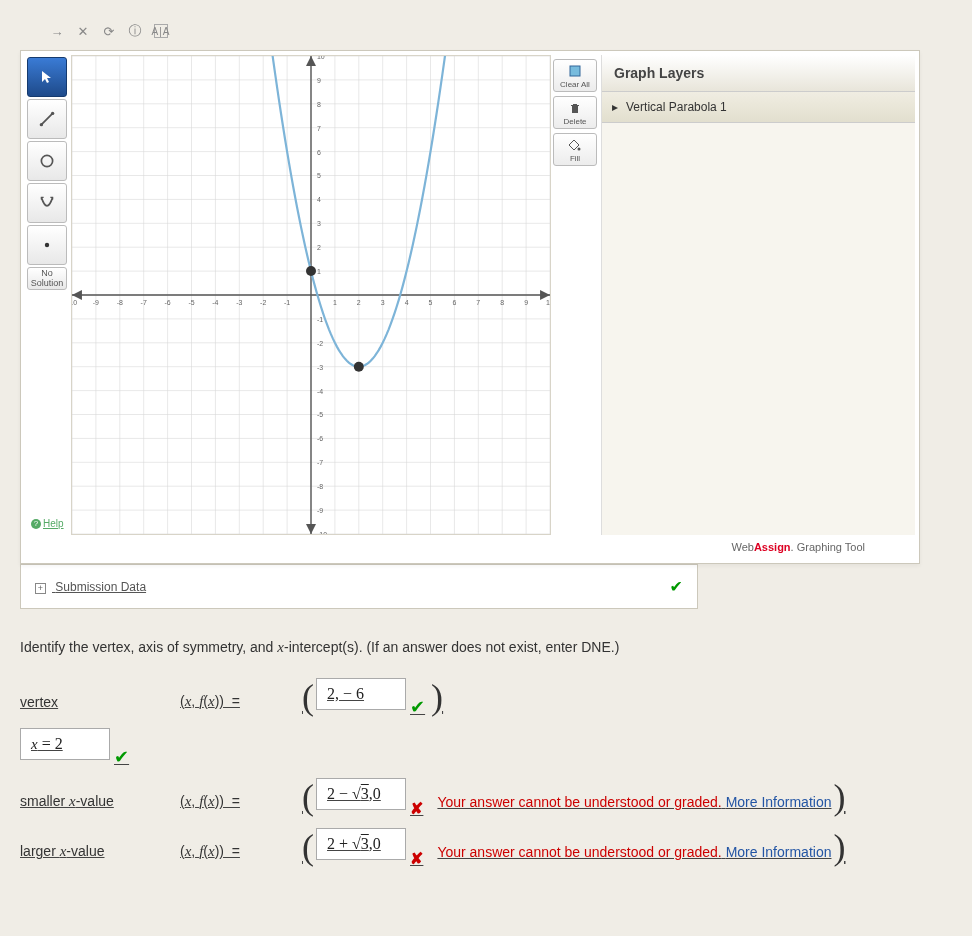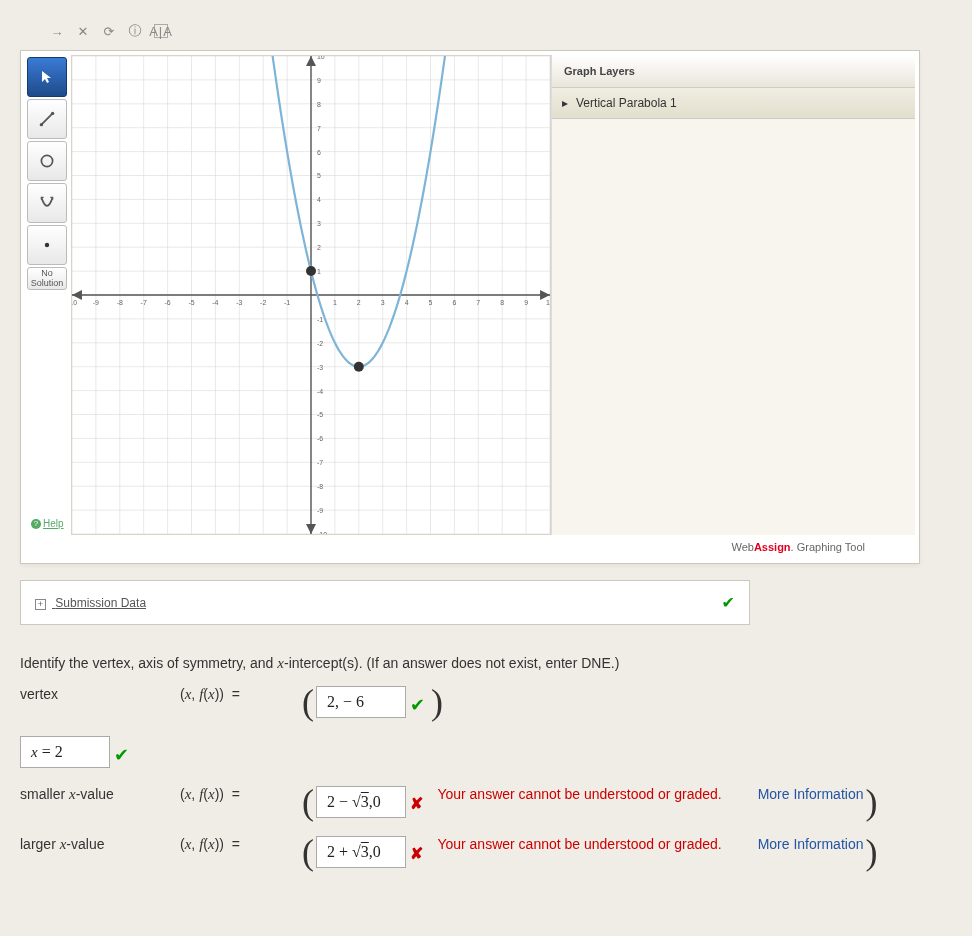--- a/index.html
+++ b/index.html
@@ -75,90 +75,91 @@
     flex:1;
     background:#f7f5ee;
     border-left:1px solid #ddd;
   }
   .layers-header {
     background: linear-gradient(#fff,#e8e5da);
     border-bottom:1px solid #ccc;
     padding: 10px 12px;
     font-weight: bold;
     color:#444;
-    font-size:11px;
+    font-size:14px;
   }
   .layer-item {
     background: linear-gradient(#f0ede2,#e2dfce);
     border-bottom:1px solid #ccc;
     padding: 8px 10px;
     font-size:12px;
     color:#333;
     display:flex; align-items:center; gap:8px;
     cursor:pointer;
   }
   .graph-footer {
     text-align:right;
     padding: 6px 50px 2px 0;
     font-size:11px;
     color:#666;
   }
   .graph-footer b.assign { color:#d02; }
   .submission {
-    margin-top: 16px;
+    margin-top: 0;
     background:#fff;
     border:1px solid #ccc8bb;
     padding: 12px 14px;
-    width:730px;
+    width:678px;
     display:flex; justify-content:space-between; align-items:center;
   }
   .submission a { color:#555; text-decoration: underline; font-size:12px;}
   .plus-box { display:inline-block; width:11px;height:11px;border:1px solid #888;font-size:9px;line-height:9px;text-align:center;margin-right:6px;color:#666;}
   .check-green { color:#090; font-size:16px; }
   .question {
     margin-top: 30px;
     font-size: 14px;
     color:#444;
     width: 930px;
   }
   .question .instr { margin-bottom: 14px; color:#333;}
   .ans-row {
-    display:flex; align-items:flex-start;
+    display:flex; align-items:flex-end;
     margin: 10px 0;
     min-height: 40px;
+    text-decoration: underline;
   }
   .ans-label { width: 160px; color:#333;}
   .ans-eq { width: 120px; color:#333;}
   .ans-box {
     border:1px solid #aaa;
     background:#fff;
     padding: 6px 10px;
     font-size: 16px;
     font-family: "Times New Roman", serif;
     color:#222;
     display:inline-block;
     min-width: 90px;
   }
   .paren { font-size: 36px; font-family:"Times New Roman",serif; color:#333; padding:0 2px; line-height:0.8; position:relative; top:2px;}
   .mark-check { color:#090; font-size:18px; margin:0 4px; position:relative; top:8px;}
   .mark-x { color:#c00; font-size:16px; font-weight:bold; margin:0 4px; position:relative; top:8px;}
   .feedback-err { color:#c00; font-size:14px; margin-left:10px;}
-  .feedback-link { color:#2355a4; cursor:pointer;margin-left:32px;}
+  .feedback-link { color:#2355a4; cursor:pointer;}
   .sqrt { font-family:"Times New Roman",serif; }
   .italic-x { font-style: italic; font-family:"Times New Roman",serif; font-size:15px;}
 </style>
 </head>
 <body>
 
 <div class="browser-bar">
   <span class="bb-icon">→</span>
   <span class="bb-icon">✕</span>
   <span class="bb-icon">⟳</span>
   <span class="bb-icon">ⓘ</span>
-  <span class="bb-icon" style="border:1px solid #aaa;padding:0 2px;font-size:13px;letter-spacing:1px;">A|A</span>
+  <span class="bb-icon" style="border:1px solid #aaa;padding:0 2px;font-size:10px;letter-spacing:1px;">A|A</span>
 </div>
 
 <div class="graphing-container">
   <div class="tool-area">
 
     <div class="toolbar">
       <div class="tool-btn active">
         <svg viewBox="0 0 16 16" width="16" height="16">
             <path d="M3 2 L3 13 L6 10 L8 14 L10 13 L8 9 L12 9 Z" fill="#fff"></path>
           </svg>
@@ -286,20 +287,42 @@
           <text x="246" y="75" font-size="7" fill="#666">7</text>
           <text x="246" y="51" font-size="7" fill="#666">8</text>
           <text x="246" y="27" font-size="7" fill="#666">9</text>
           <text x="246" y="3" font-size="7" fill="#666">10</text>
           <path d="M0 -3144 L2 -3096.1666666666665 L4 -3048.666666666667 L6 -3001.5 L8 -2954.666666666666 L10 -2908.166666666667 L12 -2862 L14 -2816.1666666666665 L16 -2770.666666666667 L18 -2725.5 L20 -2680.666666666666 L22 -2636.1666666666665 L24 -2592 L26 -2548.1666666666665 L28 -2504.6666666666674 L30 -2461.5 L32 -2418.6666666666665 L34 -2376.166666666667 L36 -2334 L38 -2292.166666666666 L40 -2250.666666666667 L42 -2209.5 L44 -2168.6666666666665 L46 -2128.166666666667 L48 -2088 L50 -2048.1666666666665 L52 -2008.666666666666 L54 -1969.5 L56 -1930.666666666666 L58 -1892.1666666666665 L60 -1854 L62 -1816.1666666666665 L64 -1778.666666666667 L66 -1741.5 L68 -1704.666666666667 L70 -1668.166666666666 L72 -1632 L74 -1596.1666666666665 L76 -1560.6666666666667 L78 -1525.4999999999998 L80 -1490.666666666667 L82 -1456.1666666666658 L84 -1422 L86 -1388.1666666666665 L88 -1354.666666666667 L90 -1321.5 L92 -1288.6666666666663 L94 -1256.1666666666667 L96 -1224 L98 -1192.1666666666667 L100 -1160.6666666666667 L102 -1129.5 L104 -1098.6666666666665 L106 -1068.166666666667 L108 -1038 L110 -1008.1666666666667 L112 -978.6666666666665 L114 -949.5 L116 -920.6666666666667 L118 -892.1666666666667 L120 -864 L122 -836.1666666666665 L124 -808.6666666666667 L126 -781.5 L128 -754.6666666666667 L130 -728.1666666666667 L132 -702 L134 -676.1666666666663 L136 -650.666666666667 L138 -625.5 L140 -600.6666666666665 L142 -576.1666666666667 L144 -552 L146 -528.1666666666669 L148 -504.6666666666665 L150 -481.4999999999999 L152 -458.66666666666674 L154 -436.1666666666665 L156 -414 L158 -392.16666666666686 L160 -370.66666666666686 L162 -349.5 L164 -328.66666666666663 L166 -308.16666666666686 L168 -288 L170 -268.1666666666665 L172 -248.66666666666652 L174 -229.5 L176 -210.66666666666674 L178 -192.16666666666663 L180 -174 L182 -156.16666666666663 L184 -138.66666666666663 L186 -121.5 L188 -104.66666666666674 L190 -88.16666666666674 L192 -72 L194 -56.166666666666515 L196 -40.666666666666856 L198 -25.500000000000057 L200 -10.666666666666515 L202 3.8333333333332575 L204 18 L206 31.833333333333087 L208 45.333333333333485 L210 58.5 L212 71.33333333333314 L214 83.83333333333354 L216 96 L218 107.83333333333343 L220 119.33333333333326 L222 130.5 L224 141.33333333333343 L226 151.83333333333326 L228 162 L230 171.83333333333337 L232 181.33333333333326 L234 190.5 L236 199.3333333333332 L238 207.83333333333343 L240 216 L242 223.8333333333332 L244 231.33333333333326 L246 238.49999999999997 L248 245.3333333333334 L250 251.83333333333343 L252 258 L254 263.83333333333337 L256 269.3333333333333 L258 274.5 L260 279.33333333333326 L262 283.8333333333333 L264 288 L266 291.83333333333337 L268 295.33333333333337 L270 298.5 L272 301.33333333333326 L274 303.8333333333333 L276 306 L278 307.83333333333337 L280 309.33333333333337 L282 310.5 L284 311.33333333333337 L286 311.8333333333333 L288 312 L290 311.8333333333333 L292 311.33333333333337 L294 310.5 L296 309.3333333333333 L298 307.8333333333333 L300 306 L302 303.83333333333337 L304 301.33333333333337 L306 298.5 L308 295.33333333333326 L310 291.83333333333326 L312 288 L314 283.8333333333333 L316 279.33333333333337 L318 274.5 L320 269.33333333333337 L322 263.83333333333337 L324 258 L326 251.8333333333333 L328 245.33333333333323 L330 238.49999999999997 L332 231.33333333333343 L334 223.83333333333337 L336 216 L338 207.83333333333326 L340 199.3333333333332 L342 190.5 L344 181.33333333333326 L346 171.83333333333337 L348 162 L350 151.83333333333348 L352 141.33333333333343 L354 130.5 L356 119.33333333333326 L358 107.83333333333314 L360 96 L362 83.83333333333354 L364 71.33333333333348 L366 58.5 L368 45.33333333333326 L370 31.833333333333087 L372 18 L374 3.8333333333332575 L376 -10.666666666666515 L378 -25.500000000000057 L380 -40.6666666666664 L382 -56.166666666666515 L384 -72 L386 -88.16666666666708 L388 -104.66666666666697 L390 -121.5 L392 -138.6666666666664 L394 -156.1666666666663 L396 -174 L398 -192.1666666666672 L400 -210.66666666666697 L402 -229.5 L404 -248.6666666666664 L406 -268.16666666666697 L408 -288 L410 -308.1666666666663 L412 -328.6666666666662 L414 -349.5 L416 -370.6666666666673 L418 -392.16666666666686 L420 -414 L422 -436.1666666666664 L424 -458.66666666666606 L426 -481.4999999999999 L428 -504.6666666666673 L430 -528.1666666666671 L432 -552 L434 -576.1666666666663 L436 -600.666666666667 L438 -625.5 L440 -650.6666666666663 L442 -676.1666666666658 L444 -702 L446 -728.1666666666674 L448 -754.666666666667 L450 -781.5 L452 -808.6666666666663 L454 -836.1666666666658 L456 -864 L458 -892.1666666666674 L460 -920.6666666666672 L462 -949.5 L464 -978.6666666666661 L466 -1008.166666666667 L468 -1038 L470 -1068.1666666666663 L472 -1098.6666666666658 L474 -1129.5 L476 -1160.6666666666674 L478 -1192.166666666667 L480 -1224 " fill="none" stroke="#7db4d8" stroke-width="2.2"></path>
           <circle cx="240" cy="216" r="5" fill="#333"></circle>
           <circle cx="288" cy="312" r="5" fill="#333"></circle>
         </svg>
     </div>
 
+    <div class="side-graph-tools">
+      <div class="side-btn">
+        <svg class="ic" viewBox="0 0 14 14">
+            <rect x="2" y="2" width="10" height="10" fill="#7bd" stroke="#369"></rect>
+          </svg>
+        <span>Clear All</span>
+      </div>
+      <div class="side-btn">
+        <svg class="ic" viewBox="0 0 14 14">
+            <path d="M3 4 h8 v1 h-8z M4 5 h6 v7 h-6 z" fill="#555"></path>
+            <path d="M5 3 h4 v1 h-4z" fill="#555"></path>
+          </svg>
+        <span>Delete</span>
+      </div>
+      <div class="side-btn">
+        <svg class="ic" viewBox="0 0 14 14">
+            <path d="M6 2 L11 7 L6 12 L1 7 Z" fill="none" stroke="#555"></path>
+            <circle cx="11" cy="11" r="1.5" fill="#555"></circle>
+          </svg>
+        <span>Fill</span>
+      </div>
+    </div>
 
     <div class="layers-panel">
       <div class="layers-header">Graph Layers</div>
       <div class="layer-item">
         <span>▸</span>
         <span>Vertical Parabola 1</span>
       </div>
     </div>
   </div>
 

